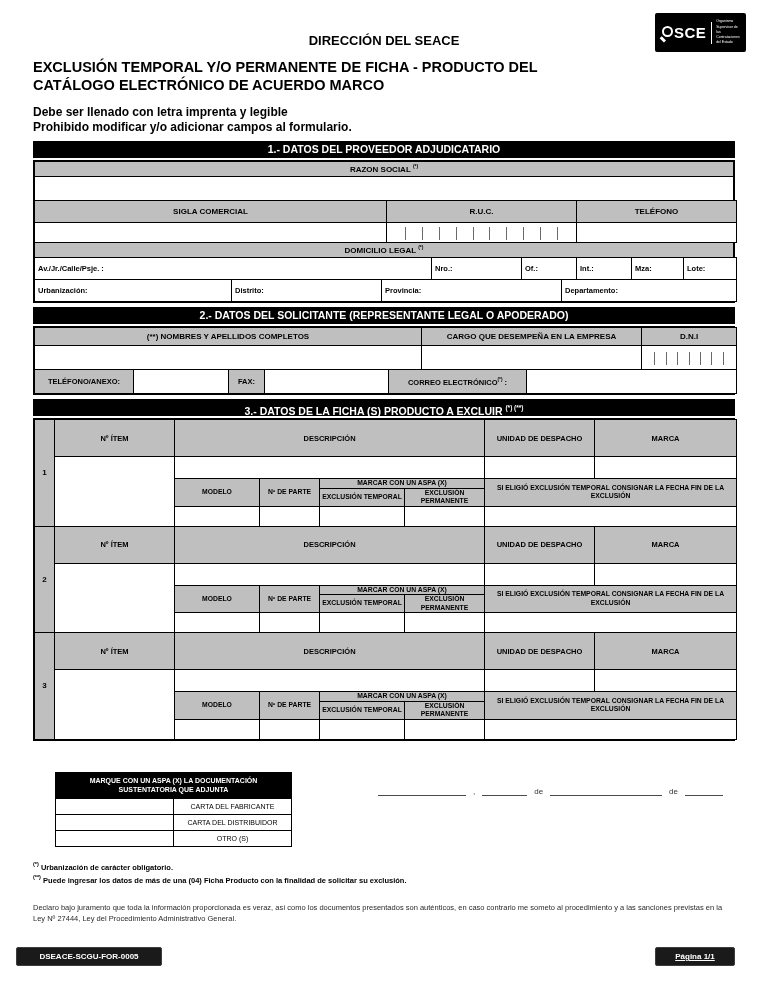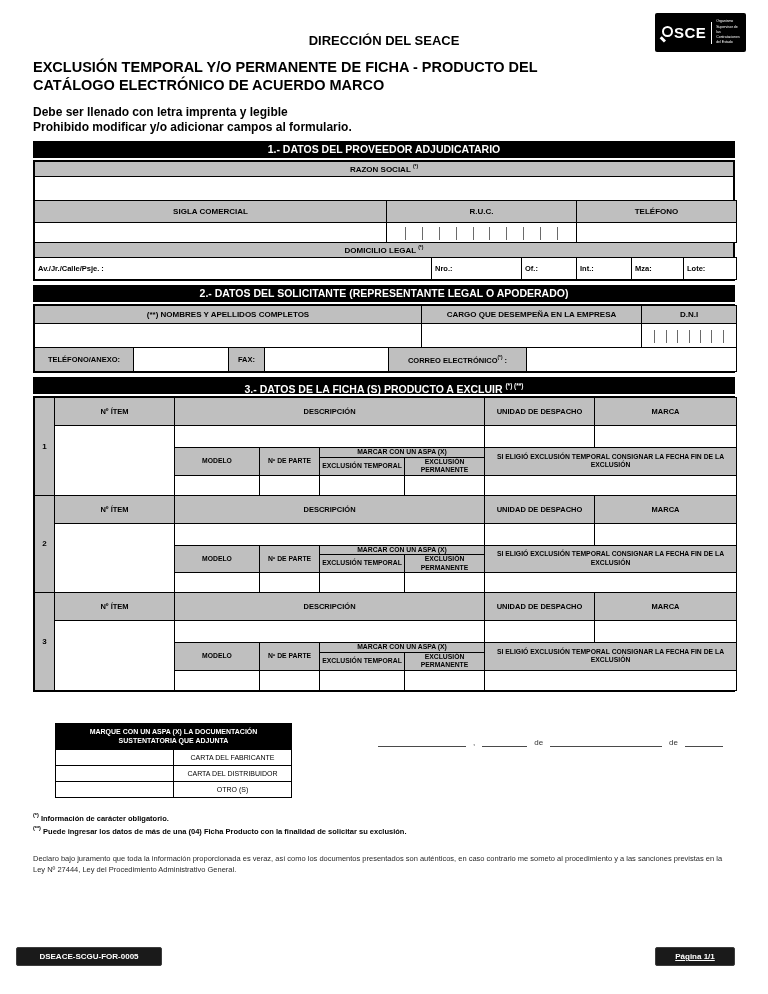--- a/index.html
+++ b/index.html
@@ -30,21 +30,21 @@
   .t { width:100%; border-collapse:collapse; table-layout:fixed; }
   .t + .t { margin-top:-1px; }
   .t td { border:1px solid #000; text-align:center; vertical-align:middle; padding:0 2px; overflow:hidden; }
   .g { background:#bfbfbf; font-weight:bold; }
   .w { background:#fff; }
   .lab8  { font-size:8px; }
   .lab75 { font-size:7.5px; }
   .lab68 { font-size:6.8px; line-height:8.5px; }
   .tl { text-align:left !important; padding-left:3px !important; }
   .h15{height:15px} .h18{height:18px} .h20{height:20px}
-  .h22{height:22px} .h24{height:24px} .h28{height:28px} .h11{height:11px}
+  .h22{height:22px} .h24{height:24px} .h28{height:37px} .h11{height:11px}
   sup { font-size:0.62em; }
 
   .gap4 { height:4px; }
 
   
   .ticks { display:flex; justify-content:space-evenly; align-items:flex-start; height:100%; padding-top:2px; }
   .ticks i { display:block; width:1px; height:13px; background:#6a6a6a; }
 
   
   .numcell { font-size:8px; font-weight:bold; background:#bfbfbf; }
@@ -159,20 +159,36 @@
           <col style="width:53px">
         </colgroup>
       <tbody>
           <tr>
         <td class="w lab75 tl h22"><b>Av./Jr./Calle/Psje. :</b></td>
         <td class="w lab75 tl"><b>Nro.:</b></td>
         <td class="w lab75 tl"><b>Of.:</b></td>
         <td class="w lab75 tl"><b>Int.:</b></td>
         <td class="w lab75 tl"><b>Mza:</b></td>
         <td class="w lab75 tl"><b>Lote:</b></td>
+      </tr>
+    </tbody>
+      </table>
+    <table class="t">
+      <colgroup>
+          <col style="width:197px">
+          <col style="width:150px">
+          <col style="width:180px">
+          <col style="width:175px">
+        </colgroup>
+      <tbody>
+          <tr>
+        <td class="w lab75 tl h22"><b>Urbanización:</b></td>
+        <td class="w lab75 tl"><b>Distrito:</b></td>
+        <td class="w lab75 tl"><b>Provincia:</b></td>
+        <td class="w lab75 tl"><b>Departamento:</b></td>
       </tr>
     </tbody>
       </table>
   </div>
 
   <div class="gap4"></div>
   <div class="bar">2.- DATOS DEL SOLICITANTE (REPRESENTANTE LEGAL O APODERADO)</div>
   <div class="tbl">
     <table class="t">
       <colgroup>
@@ -392,21 +408,21 @@
       <span class="dl dl2"></span>
       <span>de</span>
       <span class="dl dl3"></span>
       <span>de</span>
       <span class="dl dl4"></span>
     </div>
   </div>
 
 
   <div class="footnotes">
-    <div><sup>(*)</sup> <span>Información de carácter obligatorio.</span></div>
+    <div><sup>(*)</sup> <span>Urbanización de carácter obligatorio.</span></div>
     <div><sup>(**)</sup> <span>Puede ingresar los datos de más de una (04) Ficha Producto con la finalidad de solicitar su exclusión.</span></div>
   </div>
 
   <div class="declaration">Declaro bajo juramento que toda la información  proporcionada es veraz, así como los documentos presentados son auténticos, en caso contrario me someto al procedimiento y a las sanciones previstas en la  Ley Nº 27444, Ley del Procedimiento Administrativo General.</div>
 
   <div class="badge badge-left">DSEACE-SCGU-FOR-0005</div>
   <div class="badge badge-right">Página 1/1</div>
 
 </div>
 

